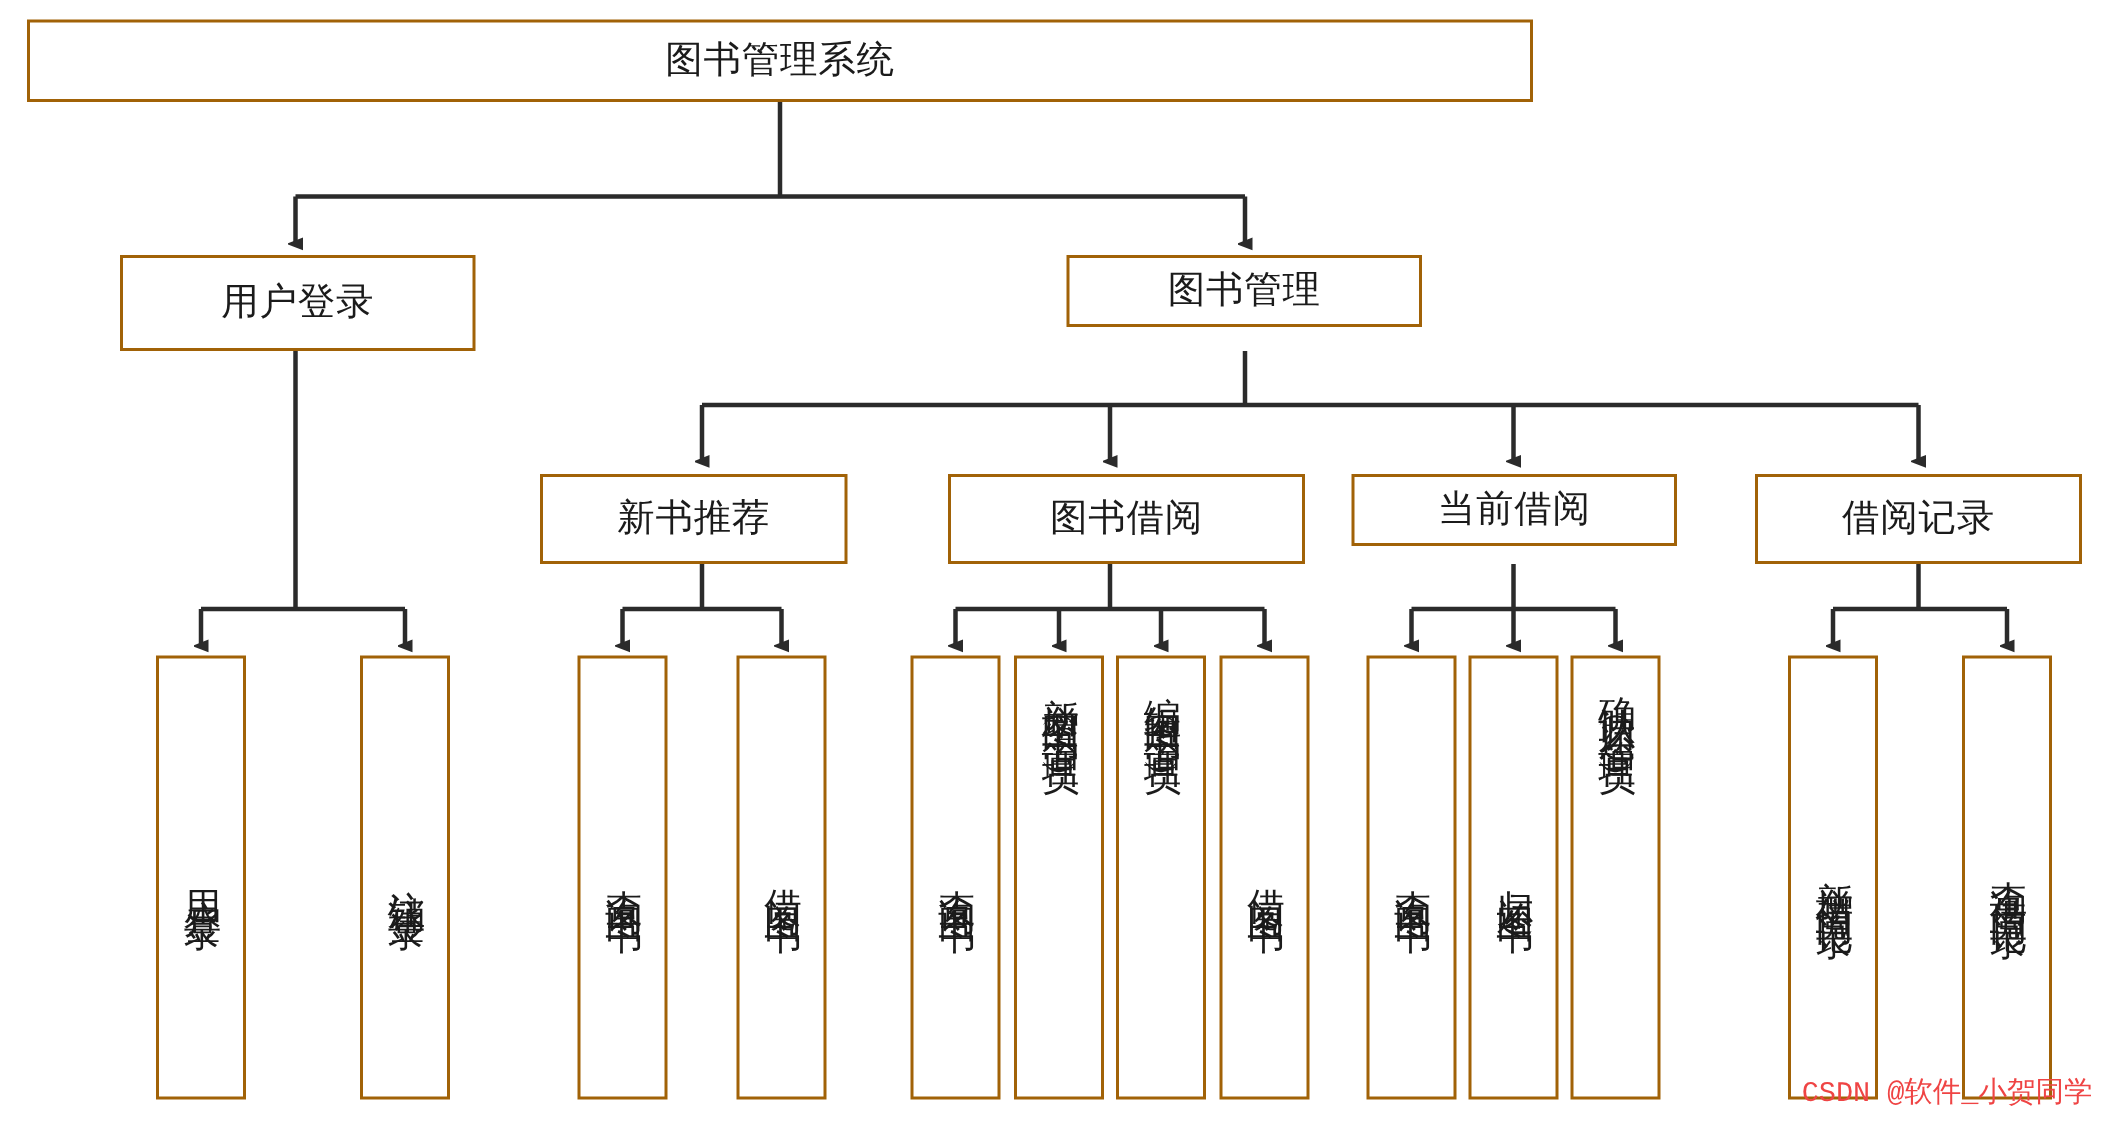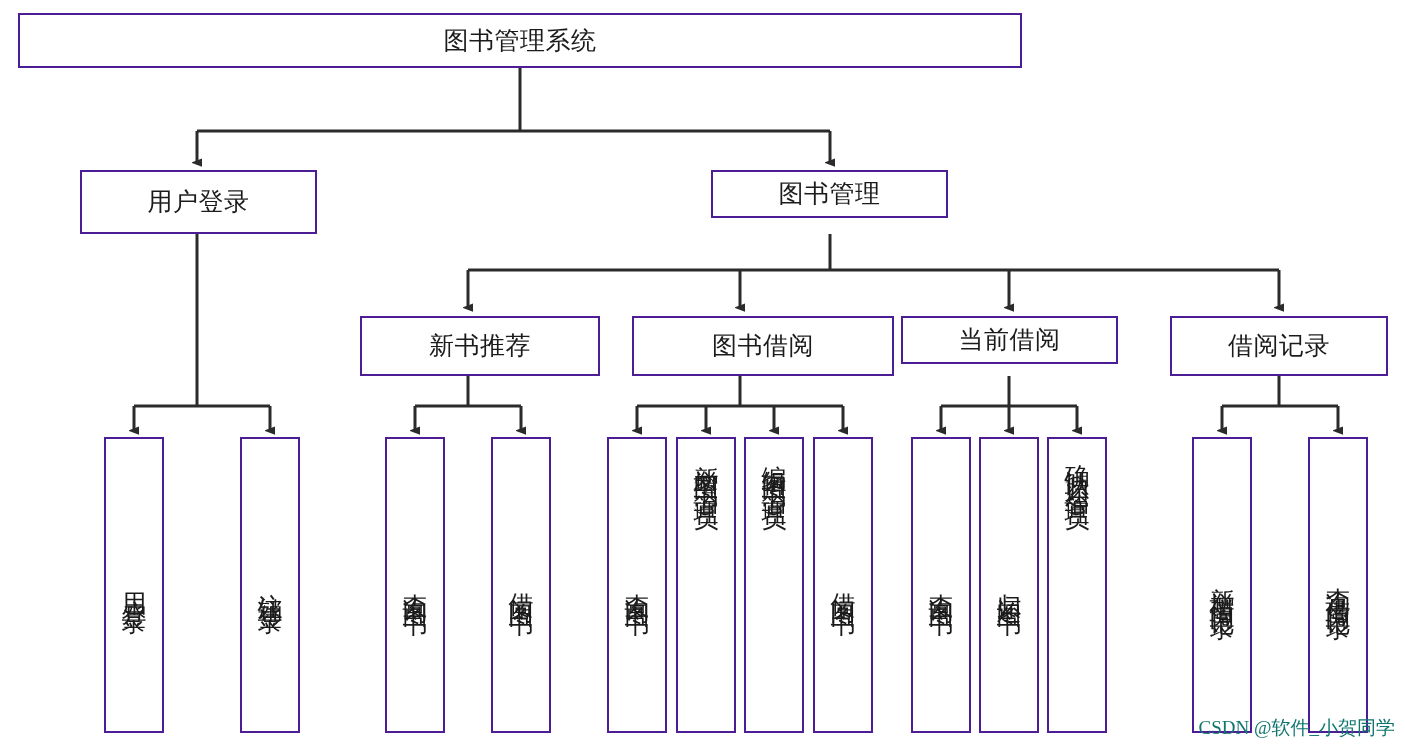--- a/index.html
+++ b/index.html
@@ -23,21 +23,21 @@
     left: 0;
     top: 0;
     width: 1405px;
     height: 747px;
     pointer-events: none;
   }
   .node {
     position: absolute;
     box-sizing: border-box;
     background: #ffffff;
-    border: 2px solid #4c1d95;
+    border: 2px solid #a16207;
     display: flex;
     align-items: center;
     justify-content: center;
     z-index: 2;
   }
   .node-label {
     color: #1b1b1b;
     text-align: center;
     line-height: 1.18;
     white-space: nowrap;
@@ -67,24 +67,24 @@
   
   .node.vert.centered {
     align-items: center;
     padding-top: 0;
   }
   #watermark {
     position: absolute;
     right: 10px;
     bottom: 6px;
     font-size: 19px;
-    color: #0f766e;
+    color: #ef4444;
     z-index: 5;
     white-space: nowrap;
-    font-family: Liberation Serif, serif;
+    font-family: Liberation Mono, monospace;
   }
 </style>
 </head>
 <body>
 
 <div id="diagram-canvas">
 
   <svg id="edge-layer" viewBox="0 0 1405 747" xmlns="http://www.w3.org/2000/svg">
     <defs>
       <marker id="arrowhead" markerWidth="10" markerHeight="10" refX="5.4" refY="5" orient="auto" markerUnits="userSpaceOnUse">
@@ -140,25 +140,25 @@
   </div>
 
   <div class="node horiz" style="left:80px; top:170px; width:237px; height:64px;">
     <span class="node-label">用户登录</span>
   </div>
 
   <div class="node horiz" style="left:711px; top:170px; width:237px; height:48px;">
     <span class="node-label">图书管理</span>
   </div>
 
-  <div class="node horiz" style="left:360px; top:316px; width:240px; height:60px;">
+  <div class="node horiz" style="left:360px; top:316px; width:205px; height:60px;">
     <span class="node-label">新书推荐</span>
   </div>
 
-  <div class="node horiz" style="left:632px; top:316px; width:262px; height:60px;">
+  <div class="node horiz" style="left:632px; top:316px; width:238px; height:60px;">
     <span class="node-label">图书借阅</span>
   </div>
 
   <div class="node horiz" style="left:901px; top:316px; width:217px; height:48px;">
     <span class="node-label">当前借阅</span>
   </div>
 
   <div class="node horiz" style="left:1170px; top:316px; width:218px; height:60px;">
     <span class="node-label">借阅记录</span>
   </div>

